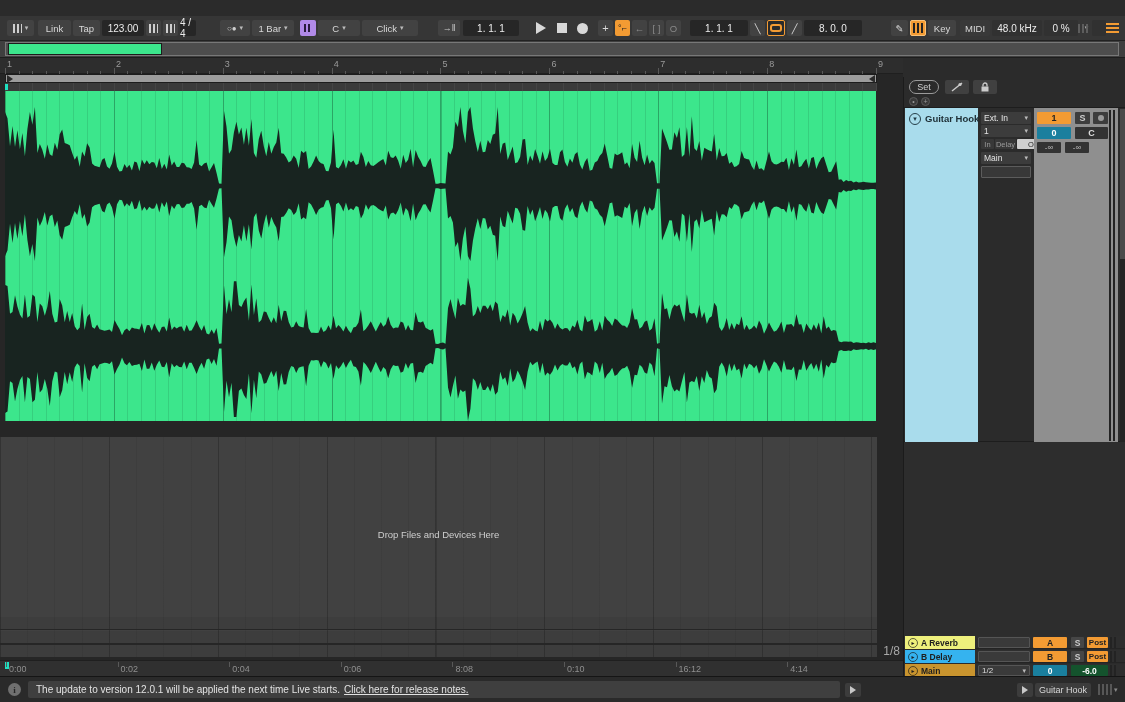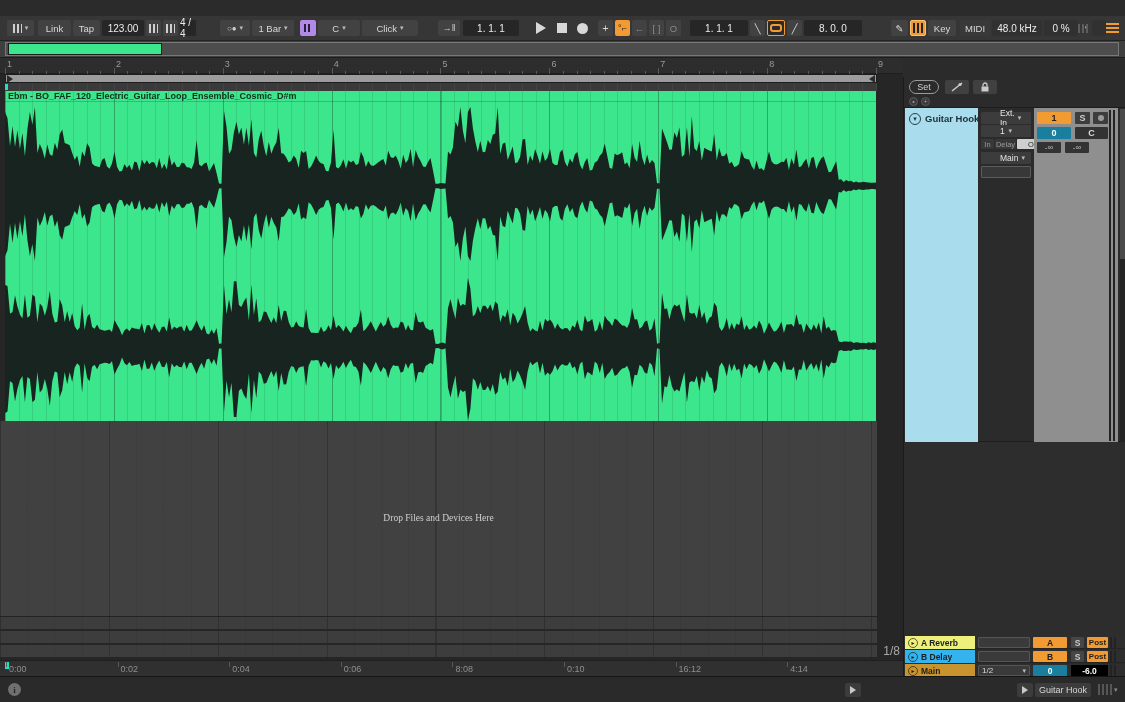--- a/index.html
+++ b/index.html
@@ -52,25 +52,25 @@
   #insert-marker-top { left:5px; top:26px; width:3px; height:6px; background:#1fe0c0; }
 
   #clip { left:5px; top:33px; width:871px; height:330px; background:#3ce68c;
     background-image:
       repeating-linear-gradient(90deg, rgba(0,0,0,0.20) 0 1px, transparent 1px 108.875px),
       repeating-linear-gradient(90deg, rgba(0,0,0,0.10) 0 1px, transparent 1px 13.609px);
   }
   #clip-title { left:0; top:0; width:100%; height:11px; font-size:9px; font-weight:bold; color:#11301f; padding-left:3px; line-height:11px; border-bottom:1px solid rgba(0,0,0,0.18); white-space:nowrap; overflow:hidden; }
   #wave-svg { position:absolute; left:0; top:11px; }
 
-  #drop-zone { left:0; top:363px; width:877px; height:196px; background:#414141;
+  #drop-zone { left:0; top:379px; width:877px; height:196px; background:#414141;
     background-image:
       repeating-linear-gradient(90deg, rgba(0,0,0,0.16) 0 1px, transparent 1px 108.875px),
       repeating-linear-gradient(90deg, rgba(0,0,0,0.06) 0 1px, transparent 1px 27.218px);
-    border-bottom:1px solid #232323;font-family:Liberation Serif, serif; }
+    border-bottom:1px solid #232323; }
   #drop-hint { left:0; right:0; top:92px; text-align:center; font-size:9.5px; color:#cfcfcf; }
 
   .ret-lane { left:0; width:877px; height:13px; background:#3d3d3d; border-bottom:1px solid #262626;
     background-image:
       repeating-linear-gradient(90deg, rgba(0,0,0,0.16) 0 1px, transparent 1px 108.875px),
       repeating-linear-gradient(90deg, rgba(0,0,0,0.06) 0 1px, transparent 1px 27.218px); }
   #grid-label { left:845px; top:586px; width:55px; text-align:right; font-size:12px; color:#a8a8a8; }
 
   #time-ruler { left:0; top:602px; width:903px; height:16px; background:#303030; border-top:1px solid #1f1f1f; }
   .time-label { position:absolute; top:3px; font-size:9px; color:#8f8f8f; }
@@ -80,21 +80,21 @@
   #right-panel { left:903px; top:58px; width:222px; height:618px; background:#2b2b2b; border-left:1px solid #1b1b1b;margin-top:19px; }
   #set-pill { left:5px; top:3px; width:30px; height:14px; border:1px solid #9a9a9a; border-radius:8px; font-size:9px; color:#cfcfcf; }
   .mini-tool { top:3px; width:24px; height:14px; background:#404040; border-radius:2px; font-size:9px; color:#cfcfcf; }
   .tiny-circle { top:20px; width:9px; height:9px; border-radius:50%; background:#3a3a3a; border:1px solid #5a5a5a; font-size:7px; color:#999; }
 
   #track-header { left:0; top:30px; width:222px; height:335px; background:#2b2b2b; border-top:1px solid #1d1d1d; border-bottom:1px solid #1d1d1d; }
   #track-name-area { left:1px; top:0; width:73px; height:335px; background:#a9dcec; }
   .unfold { width:12px; height:12px; border:1px solid #27404a; border-radius:50%; font-size:7px; color:#203a44; display:flex; align-items:center; justify-content:center; }
   #track-name { left:20px; top:5px; font-size:9.5px; color:#1d2e35; font-weight:bold; white-space:nowrap; }
   #track-io { left:76px; top:0; width:53px; height:335px; }
-  .io-box { position:absolute; left:1px; width:50px; height:12px; background:#3c3c3c; font-size:8.5px; color:#e4e4e4; display:flex; align-items:center; padding:0 19px; border-radius:1px; justify-content:space-between; }
+  .io-box { position:absolute; left:1px; width:50px; height:12px; background:#3c3c3c; font-size:8.5px; color:#e4e4e4; display:flex; align-items:center; padding:0 3px; border-radius:1px; justify-content:space-between; }
   .mon-btn { position:absolute; height:10px; background:#383838; color:#9a9a9a; font-size:7.5px; display:flex; align-items:center; justify-content:center; border-radius:1px; }
   .mon-active { background:#cfcfcf; color:#222; }
   #track-mixer { left:130px; top:0; width:84px; height:335px; background:#8f8f8f; }
   .mx { position:absolute; height:12px; font-size:9px; font-weight:bold; display:flex; align-items:center; justify-content:center; border-radius:1px; }
   .meterline { position:absolute; width:2px; background:#232323; }
   #panel-scrollbar { left:216px; top:1px; width:5px; height:333px; background:#242424; }
   #panel-scroll-thumb { left:0; top:0; width:5px; height:150px; background:#4a4a4a; }
 
   #panel-mid { left:0; top:365px; width:222px; height:194px; background:#2d2d2d; }
 
@@ -306,21 +306,20 @@
         <div class="tickv" style="left: 875.976px; top: 10px; height: 6px;"></div>
       </div>
     <div id="loop-brace" class="abs">
       <span class="brace-end-l"></span>
       <span class="brace-end-r"></span>
     </div>
     <div id="scrub" class="abs"></div>
     <div id="insert-marker-top" class="abs"></div>
 
     <div id="clip" class="abs">
-      <div id="clip-title" class="abs">Ebm - BO_FAF_120_Electric_Guitar_Loop_Ensemble_Cosmic_D#m</div>
       <svg id="wave-svg" width="871" height="319" viewBox="0 0 871 319">
           <polygon points="0.0,10.0 2.5,16.2 5.0,44.3 7.5,24.0 10.0,45.1 12.4,28.3 14.9,47.2 17.4,31.0 19.9,54.2 22.4,27.1 24.9,10.0 27.4,22.7 29.9,5.0 32.4,50.9 34.8,41.9 37.3,47.8 39.8,56.7 42.3,42.5 44.8,52.2 47.3,53.9 49.8,40.7 52.3,47.8 54.7,32.2 57.2,27.4 59.7,40.9 62.2,41.9 64.7,43.2 67.2,51.0 69.7,57.7 72.2,53.5 74.7,64.8 77.1,49.4 79.6,54.6 82.1,41.2 84.6,45.4 87.1,61.6 89.6,63.7 92.1,64.4 94.6,65.3 97.1,57.7 99.5,56.0 102.0,64.5 104.5,66.7 107.0,61.4 109.5,49.7 112.0,64.8 114.5,69.6 117.0,69.0 119.5,62.1 121.9,65.9 124.4,62.7 126.9,68.6 129.4,59.5 131.9,60.6 134.4,69.3 136.9,57.6 139.4,62.2 141.8,58.2 144.3,62.3 146.8,60.0 149.3,60.4 151.8,66.2 154.3,56.0 156.8,66.9 159.3,61.7 161.8,67.6 164.2,52.5 166.7,63.4 169.2,59.6 171.7,64.9 174.2,65.0 176.7,60.8 179.2,61.2 181.7,65.2 184.2,65.4 186.6,67.0 189.1,60.4 191.6,37.9 194.1,62.6 196.6,64.3 199.1,61.5 201.6,60.6 204.1,69.6 206.6,65.2 209.0,61.1 211.5,70.7 214.0,81.4 216.5,81.7 219.0,9.0 221.5,24.8 224.0,51.8 226.5,47.8 228.9,30.5 231.4,19.8 233.9,32.4 236.4,25.4 238.9,42.7 241.4,25.7 243.9,43.7 246.4,17.0 248.9,51.1 251.3,55.7 253.8,37.1 256.3,28.8 258.8,44.2 261.3,54.3 263.8,40.0 266.3,51.7 268.8,45.1 271.3,40.4 273.7,25.8 276.2,51.2 278.7,51.8 281.2,55.6 283.7,60.5 286.2,58.7 288.7,53.6 291.2,56.7 293.7,66.0 296.1,48.7 298.6,51.1 301.1,49.0 303.6,66.9 306.1,64.5 308.6,59.5 311.1,53.6 313.6,59.0 316.0,61.2 318.5,61.9 321.0,68.9 323.5,69.3 326.0,60.6 328.5,27.7 331.0,64.9 333.5,66.5 336.0,63.0 338.4,57.2 340.9,66.7 343.4,58.2 345.9,60.5 348.4,58.5 350.9,62.9 353.4,61.9 355.9,49.8 358.4,54.9 360.8,64.9 363.3,59.1 365.8,63.2 368.3,64.1 370.8,62.3 373.3,60.2 375.8,58.5 378.3,57.1 380.8,63.6 383.2,48.8 385.7,55.2 388.2,56.0 390.7,53.6 393.2,58.7 395.7,66.8 398.2,52.8 400.7,60.9 403.1,57.7 405.6,46.8 408.1,65.5 410.6,48.0 413.1,54.8 415.6,59.1 418.1,64.6 420.6,64.9 423.1,59.7 425.5,56.1 428.0,68.4 430.5,81.8 433.0,81.7 435.5,81.0 438.0,81.2 440.5,81.5 443.0,49.6 445.5,52.5 447.9,45.4 450.4,19.7 452.9,24.9 455.4,5.0 457.9,28.7 460.4,41.2 462.9,10.1 465.4,5.0 467.9,26.3 470.3,39.2 472.8,50.0 475.3,38.8 477.8,50.2 480.3,49.8 482.8,38.1 485.3,42.1 487.8,32.7 490.2,31.5 492.7,5.0 495.2,52.0 497.7,41.8 500.2,40.5 502.7,58.0 505.2,51.2 507.7,44.4 510.2,61.2 512.6,60.2 515.1,54.9 517.6,37.5 520.1,36.9 522.6,63.0 525.1,53.5 527.6,59.1 530.1,46.9 532.6,54.1 535.0,61.8 537.5,49.2 540.0,58.9 542.5,55.7 545.0,46.8 547.5,61.1 550.0,62.9 552.5,63.1 555.0,50.3 557.4,47.4 559.9,60.1 562.4,64.7 564.9,56.4 567.4,60.8 569.9,52.2 572.4,50.0 574.9,62.5 577.3,67.6 579.8,60.0 582.3,55.9 584.8,68.8 587.3,67.7 589.8,60.5 592.3,59.1 594.8,53.8 597.3,51.1 599.7,41.5 602.2,53.5 604.7,66.0 607.2,66.8 609.7,51.6 612.2,53.2 614.7,51.9 617.2,50.3 619.7,62.5 622.1,60.3 624.6,66.2 627.1,41.9 629.6,55.7 632.1,60.0 634.6,38.7 637.1,55.5 639.6,63.3 642.1,52.5 644.5,61.7 647.0,57.9 649.5,61.1 652.0,81.2 654.5,81.2 657.0,26.4 659.5,33.2 662.0,40.2 664.4,47.8 666.9,47.6 669.4,30.2 671.9,36.1 674.4,25.2 676.9,55.1 679.4,52.6 681.9,25.0 684.4,55.0 686.8,14.3 689.3,46.3 691.8,49.0 694.3,39.1 696.8,58.8 699.3,45.8 701.8,47.3 704.3,48.4 706.8,49.6 709.2,31.9 711.7,58.6 714.2,46.0 716.7,54.2 719.2,54.0 721.7,51.0 724.2,61.8 726.7,59.7 729.2,65.0 731.6,64.2 734.1,61.9 736.6,49.0 739.1,56.0 741.6,56.9 744.1,57.6 746.6,63.9 749.1,68.1 751.5,58.4 754.0,66.9 756.5,66.3 759.0,68.8 761.5,58.9 764.0,49.6 766.5,59.2 769.0,62.0 771.5,62.4 773.9,61.6 776.4,59.8 778.9,59.9 781.4,55.8 783.9,68.1 786.4,56.2 788.9,62.7 791.4,47.4 793.9,65.2 796.3,64.2 798.8,59.9 801.3,56.8 803.8,66.4 806.3,56.0 808.8,55.1 811.3,67.1 813.8,60.8 816.3,56.3 818.7,54.6 821.2,62.4 823.7,70.3 826.2,69.8 828.7,64.6 831.2,59.3 833.7,77.8 836.2,77.2 838.6,79.9 841.1,78.1 843.6,79.2 846.1,78.7 848.6,80.5 851.1,79.6 853.6,80.6 856.1,80.2 858.6,79.8 861.0,80.3 863.5,80.5 866.0,80.8 868.5,80.8 871.0,80.4 871.0,87.5 868.5,87.1 866.0,87.1 863.5,87.4 861.0,87.6 858.6,88.0 856.1,87.7 853.6,87.3 851.1,88.3 848.6,87.4 846.1,89.1 843.6,88.7 841.1,89.7 838.6,88.0 836.2,90.5 833.7,90.0 831.2,107.4 828.7,102.5 826.2,97.5 823.7,97.0 821.2,104.5 818.7,111.9 816.3,110.4 813.8,106.1 811.3,100.1 808.8,111.5 806.3,110.6 803.8,100.8 801.3,109.8 798.8,106.9 796.3,102.8 793.9,101.9 791.4,118.7 788.9,104.3 786.4,110.4 783.9,99.2 781.4,110.8 778.9,106.9 776.4,107.0 773.9,105.3 771.5,104.6 769.0,104.9 766.5,107.6 764.0,116.7 761.5,107.8 759.0,98.5 756.5,100.9 754.0,100.3 751.5,108.3 749.1,99.2 746.6,103.1 744.1,109.1 741.6,109.8 739.1,110.6 736.6,117.2 734.1,105.0 731.6,102.8 729.2,102.1 726.7,107.1 724.2,105.1 721.7,115.3 719.2,112.5 716.7,112.3 714.2,120.1 711.7,108.2 709.2,133.5 706.8,116.7 704.3,117.8 701.8,118.9 699.3,120.3 696.8,107.9 694.3,126.6 691.8,117.3 689.3,119.8 686.8,150.1 684.4,111.6 681.9,140.0 679.4,113.8 676.9,111.4 674.4,139.7 671.9,129.4 669.4,135.1 666.9,118.5 664.4,118.3 662.0,125.6 659.5,132.2 657.0,138.6 654.5,86.7 652.0,86.7 649.5,105.8 647.0,108.8 644.5,105.2 642.1,114.0 639.6,103.7 637.1,111.1 634.6,127.0 632.1,106.8 629.6,110.9 627.1,124.0 624.6,101.0 622.1,106.6 619.7,104.4 617.2,116.0 614.7,114.5 612.2,113.3 609.7,114.8 607.2,100.4 604.7,101.2 602.2,113.0 599.7,124.3 597.3,115.2 594.8,112.7 592.3,107.7 589.8,106.3 587.3,99.5 584.8,98.5 582.3,110.7 579.8,106.8 577.3,99.6 574.9,104.5 572.4,116.3 569.9,114.2 567.4,106.0 564.9,110.3 562.4,102.3 559.9,106.8 557.4,118.8 555.0,116.0 552.5,103.9 550.0,104.1 547.5,105.8 545.0,119.4 542.5,110.9 540.0,107.8 537.5,117.0 535.0,105.1 532.6,112.4 530.1,119.2 527.6,107.6 525.1,113.0 522.6,104.0 520.1,128.7 517.6,128.1 515.1,111.7 512.6,106.6 510.2,105.7 507.7,121.6 505.2,115.2 502.7,108.7 500.2,125.3 497.7,124.0 495.2,114.4 492.7,158.9 490.2,133.8 487.8,132.7 485.3,123.8 482.8,127.6 480.3,116.5 477.8,116.1 475.3,126.9 472.8,116.3 470.3,126.5 467.9,138.8 465.4,159.0 462.9,154.1 460.4,124.6 457.9,136.5 455.4,158.9 452.9,140.1 450.4,144.9 447.9,120.6 445.5,113.9 443.0,116.6 440.5,86.5 438.0,86.7 435.5,86.9 433.0,86.2 430.5,86.2 428.0,98.8 425.5,110.5 423.1,107.1 420.6,102.2 418.1,102.4 415.6,107.7 413.1,111.7 410.6,118.2 408.1,101.6 405.6,119.3 403.1,109.0 400.7,106.0 398.2,113.7 395.7,100.4 393.2,108.0 390.7,112.8 388.2,110.6 385.7,111.4 383.2,117.4 380.8,103.4 378.3,109.6 375.8,108.2 373.3,106.7 370.8,104.6 368.3,103.0 365.8,103.8 363.3,107.7 360.8,102.2 358.4,111.7 355.9,116.4 353.4,105.0 350.9,104.0 348.4,108.2 345.9,106.3 343.4,108.5 340.9,100.4 338.4,109.5 336.0,104.0 333.5,100.6 331.0,102.2 328.5,137.4 326.0,106.2 323.5,98.0 321.0,98.4 318.5,105.0 316.0,105.7 313.6,107.8 311.1,112.9 308.6,107.3 306.1,102.6 303.6,100.2 301.1,117.3 298.6,115.2 296.1,117.5 293.7,101.2 291.2,109.9 288.7,112.9 286.2,108.1 283.7,106.3 281.2,111.0 278.7,114.6 276.2,115.1 273.7,139.2 271.3,125.4 268.8,120.9 266.3,114.7 263.8,125.7 261.3,112.3 258.8,121.8 256.3,136.4 253.8,128.5 251.3,110.9 248.9,115.3 246.4,147.5 243.9,122.3 241.4,139.3 238.9,123.2 236.4,139.6 233.9,132.9 231.4,144.9 228.9,134.8 226.5,118.3 224.0,114.6 221.5,140.2 219.0,155.2 216.5,86.3 214.0,86.6 211.5,96.7 209.0,105.7 206.6,101.9 204.1,97.7 201.6,106.2 199.1,105.4 196.6,102.8 194.1,104.3 191.6,127.8 189.1,106.4 186.6,100.1 184.2,101.7 181.7,101.8 179.2,105.6 176.7,106.0 174.2,102.1 171.7,102.2 169.2,107.1 166.7,103.6 164.2,113.9 161.8,99.6 159.3,105.2 156.8,100.2 154.3,110.6 151.8,101.0 149.3,106.4 146.8,106.8 144.3,104.7 141.8,108.5 139.4,104.7 136.9,109.1 134.4,98.0 131.9,106.3 129.4,107.3 126.9,98.7 124.4,104.3 121.9,101.2 119.5,104.8 117.0,98.3 114.5,97.8 112.0,102.2 109.5,116.6 107.0,105.5 104.5,100.5 102.0,102.6 99.5,110.6 97.1,109.0 94.6,101.8 92.1,102.6 89.6,103.3 87.1,105.3 84.6,120.6 82.1,124.6 79.6,111.9 77.1,116.8 74.7,102.3 72.2,112.9 69.7,109.0 67.2,115.3 64.7,122.7 62.2,124.0 59.7,124.9 57.2,137.7 54.7,133.2 52.3,118.4 49.8,125.1 47.3,112.6 44.8,114.2 42.3,123.4 39.8,109.9 37.3,118.4 34.8,123.9 32.4,115.4 29.9,158.9 27.4,142.1 24.9,154.2 22.4,138.0 19.9,112.3 17.4,134.3 14.9,119.0 12.4,136.9 10.0,121.0 7.5,140.9 5.0,121.7 2.5,148.3 0.0,154.2" fill="#182420"></polygon>
           <polygon points="0.0,182.9 2.5,184.1 5.0,211.7 7.5,210.1 10.0,193.3 12.4,204.6 14.9,212.6 17.4,216.6 19.9,192.6 22.4,215.7 24.9,213.7 27.4,192.6 29.9,194.8 32.4,220.2 34.8,201.4 37.3,204.2 39.8,213.7 42.3,205.0 44.8,189.1 47.3,211.7 49.8,220.5 52.3,219.7 54.7,197.1 57.2,203.4 59.7,220.2 62.2,209.0 64.7,219.9 67.2,211.1 69.7,224.2 72.2,228.2 74.7,225.6 77.1,201.5 79.6,228.1 82.1,215.0 84.6,211.7 87.1,224.9 89.6,226.8 92.1,222.6 94.6,227.3 97.1,227.9 99.5,228.7 102.0,228.3 104.5,227.5 107.0,230.0 109.5,217.9 112.0,222.8 114.5,227.1 117.0,233.3 119.5,228.2 121.9,226.4 124.4,229.2 126.9,225.6 129.4,226.6 131.9,226.8 134.4,227.6 136.9,221.0 139.4,231.6 141.8,223.2 144.3,223.0 146.8,228.7 149.3,221.3 151.8,226.8 154.3,230.7 156.8,224.9 159.3,224.5 161.8,229.4 164.2,215.4 166.7,228.1 169.2,224.5 171.7,226.5 174.2,224.8 176.7,224.4 179.2,229.7 181.7,222.7 184.2,228.7 186.6,228.5 189.1,223.9 191.6,218.3 194.1,224.5 196.6,228.7 199.1,223.1 201.6,231.5 204.1,232.5 206.6,227.5 209.0,232.0 211.5,225.9 214.0,241.7 216.5,241.6 219.0,183.6 221.5,212.2 224.0,197.2 226.5,210.3 228.9,179.3 231.4,179.3 233.9,203.1 236.4,205.0 238.9,199.2 241.4,195.6 243.9,218.8 246.4,182.5 248.9,213.0 251.3,196.3 253.8,220.6 256.3,218.0 258.8,209.5 261.3,210.0 263.8,215.9 266.3,221.0 268.8,215.3 271.3,221.2 273.7,202.8 276.2,219.2 278.7,208.7 281.2,209.0 283.7,220.1 286.2,225.6 288.7,224.8 291.2,219.3 293.7,224.0 296.1,225.0 298.6,225.4 301.1,207.1 303.6,225.9 306.1,230.8 308.6,230.8 311.1,231.0 313.6,230.7 316.0,224.4 318.5,230.0 321.0,228.2 323.5,223.3 326.0,228.3 328.5,213.8 331.0,226.2 333.5,222.9 336.0,225.8 338.4,229.5 340.9,223.8 343.4,228.2 345.9,231.3 348.4,225.5 350.9,224.8 353.4,220.7 355.9,207.6 358.4,229.3 360.8,227.1 363.3,223.5 365.8,219.2 368.3,224.4 370.8,229.5 373.3,224.5 375.8,219.9 378.3,224.8 380.8,222.3 383.2,214.5 385.7,222.7 388.2,226.5 390.7,225.5 393.2,225.8 395.7,219.5 398.2,220.7 400.7,228.4 403.1,223.1 405.6,228.0 408.1,228.2 410.6,210.1 413.1,219.7 415.6,220.5 418.1,219.3 420.6,225.8 423.1,227.2 425.5,228.5 428.0,227.0 430.5,241.7 433.0,242.0 435.5,241.1 438.0,240.6 440.5,241.8 443.0,206.0 445.5,196.9 447.9,207.4 450.4,216.9 452.9,195.7 455.4,204.1 457.9,202.0 460.4,203.3 462.9,175.8 465.4,186.7 467.9,214.4 470.3,212.0 472.8,204.0 475.3,210.9 477.8,203.8 480.3,203.8 482.8,207.3 485.3,202.2 487.8,209.2 490.2,199.4 492.7,202.1 495.2,220.3 497.7,213.1 500.2,215.4 502.7,207.3 505.2,223.4 507.7,210.7 510.2,214.2 512.6,221.6 515.1,216.9 517.6,211.3 520.1,203.9 522.6,220.4 525.1,229.6 527.6,226.3 530.1,228.5 532.6,229.6 535.0,218.7 537.5,228.5 540.0,216.7 542.5,219.6 545.0,217.6 547.5,220.8 550.0,226.9 552.5,221.6 555.0,225.7 557.4,227.5 559.9,226.1 562.4,226.2 564.9,229.5 567.4,223.5 569.9,225.5 572.4,217.8 574.9,227.5 577.3,229.6 579.8,213.5 582.3,220.1 584.8,218.9 587.3,217.0 589.8,229.7 592.3,227.5 594.8,219.3 597.3,228.5 599.7,213.8 602.2,217.8 604.7,220.1 607.2,224.0 609.7,216.5 612.2,217.9 614.7,221.0 617.2,223.4 619.7,223.7 622.1,225.9 624.6,220.5 627.1,205.9 629.6,217.6 632.1,217.2 634.6,226.8 637.1,224.7 639.6,219.7 642.1,218.6 644.5,228.8 647.0,226.5 649.5,216.2 652.0,241.7 654.5,241.1 657.0,191.3 659.5,207.2 662.0,206.3 664.4,217.4 666.9,207.1 669.4,202.5 671.9,204.5 674.4,202.3 676.9,211.4 679.4,220.1 681.9,192.3 684.4,210.6 686.8,211.8 689.3,210.8 691.8,216.5 694.3,202.7 696.8,216.2 699.3,210.1 701.8,221.9 704.3,215.9 706.8,214.2 709.2,200.8 711.7,204.5 714.2,224.9 716.7,228.9 719.2,224.8 721.7,216.0 724.2,228.1 726.7,220.9 729.2,227.6 731.6,221.6 734.1,223.3 736.6,214.2 739.1,228.0 741.6,222.7 744.1,227.7 746.6,226.5 749.1,223.6 751.5,226.7 754.0,218.6 756.5,222.9 759.0,231.8 761.5,226.4 764.0,220.6 766.5,225.5 769.0,229.8 771.5,228.5 773.9,225.0 776.4,219.5 778.9,231.1 781.4,222.6 783.9,222.5 786.4,222.1 788.9,225.1 791.4,211.9 793.9,222.4 796.3,222.2 798.8,231.0 801.3,221.4 803.8,225.4 806.3,228.5 808.8,222.3 811.3,227.6 813.8,220.4 816.3,231.6 818.7,214.3 821.2,226.8 823.7,224.4 826.2,229.0 828.7,228.1 831.2,228.8 833.7,239.2 836.2,240.2 838.6,239.4 841.1,239.4 843.6,239.7 846.1,239.4 848.6,240.9 851.1,240.2 853.6,240.5 856.1,240.9 858.6,240.8 861.0,241.3 863.5,240.3 866.0,240.9 868.5,240.3 871.0,240.9 871.0,247.3 868.5,247.9 866.0,247.3 863.5,247.9 861.0,246.8 858.6,247.4 856.1,247.2 853.6,247.7 851.1,248.1 848.6,247.3 846.1,248.9 843.6,248.6 841.1,248.9 838.6,248.9 836.2,248.0 833.7,249.1 831.2,260.5 828.7,261.3 826.2,260.3 823.7,265.4 821.2,262.7 818.7,276.4 816.3,257.5 813.8,269.7 811.3,261.8 808.8,267.6 806.3,260.9 803.8,264.3 801.3,268.7 798.8,258.1 796.3,267.7 793.9,267.6 791.4,279.1 788.9,264.6 786.4,267.9 783.9,267.4 781.4,267.4 778.9,258.0 776.4,270.7 773.9,264.7 771.5,260.9 769.0,259.4 766.5,264.1 764.0,269.6 761.5,263.2 759.0,257.3 756.5,266.9 754.0,271.7 751.5,262.9 749.1,266.3 746.6,263.1 744.1,261.7 741.6,267.3 739.1,261.4 736.6,276.6 734.1,266.6 731.6,268.5 729.2,261.8 726.7,269.2 724.2,261.2 721.7,274.5 719.2,265.0 716.7,260.4 714.2,264.8 711.7,287.2 709.2,291.3 706.8,276.5 704.3,274.7 701.8,268.0 699.3,281.0 696.8,274.3 694.3,289.1 691.8,274.0 689.3,280.3 686.8,279.1 684.4,280.5 681.9,300.5 679.4,270.0 676.9,279.6 674.4,289.6 671.9,287.2 669.4,289.4 666.9,284.3 664.4,273.0 662.0,285.2 659.5,284.2 657.0,301.7 654.5,247.0 652.0,246.3 649.5,274.3 647.0,263.0 644.5,260.5 642.1,271.8 639.6,270.5 637.1,265.0 634.6,262.7 632.1,273.2 629.6,272.8 627.1,285.7 624.6,269.7 622.1,263.7 619.7,266.1 617.2,266.5 614.7,269.0 612.2,272.5 609.7,274.1 607.2,265.7 604.7,270.1 602.2,272.6 599.7,276.9 597.3,260.8 594.8,270.9 592.3,262.0 589.8,259.5 587.3,273.5 584.8,271.3 582.3,270.1 579.8,277.3 577.3,259.6 574.9,261.9 572.4,272.6 569.9,264.2 567.4,266.3 564.9,259.8 562.4,263.4 559.9,263.5 557.4,261.9 555.0,263.9 552.5,268.4 550.0,262.6 547.5,269.3 545.0,272.8 542.5,270.6 540.0,273.8 537.5,260.8 535.0,271.6 532.6,259.6 530.1,260.9 527.6,263.3 525.1,259.7 522.6,269.8 520.1,287.9 517.6,279.7 515.1,273.6 512.6,268.4 510.2,276.5 507.7,280.3 505.2,266.5 502.7,284.1 500.2,275.3 497.7,277.7 495.2,269.8 492.7,289.8 490.2,292.7 487.8,282.1 485.3,289.7 482.8,284.1 480.3,288.0 477.8,287.9 475.3,280.1 472.8,287.8 470.3,278.9 467.9,276.3 465.4,306.7 462.9,318.6 460.4,288.5 457.9,289.9 455.4,287.6 452.9,296.8 450.4,273.6 447.9,284.0 445.5,295.5 443.0,285.6 440.5,246.2 438.0,247.6 435.5,247.0 433.0,246.0 430.5,246.3 428.0,262.5 425.5,260.8 423.1,262.3 420.6,263.9 418.1,270.9 415.6,269.7 413.1,270.5 410.6,281.1 408.1,261.1 405.6,261.4 403.1,266.8 400.7,261.0 398.2,269.4 395.7,270.7 393.2,263.8 390.7,264.1 388.2,263.1 385.7,267.2 383.2,276.2 380.8,267.6 378.3,264.9 375.8,270.3 373.3,265.3 370.8,259.8 368.3,265.4 365.8,271.0 363.3,266.3 360.8,262.4 358.4,260.0 355.9,283.8 353.4,269.4 350.9,264.9 348.4,264.2 345.9,257.8 343.4,261.2 340.9,266.0 338.4,259.8 336.0,263.9 333.5,267.0 331.0,263.3 328.5,277.0 326.0,261.1 323.5,266.6 321.0,261.1 318.5,259.2 316.0,265.4 313.6,258.4 311.1,258.1 308.6,258.4 306.1,258.3 303.6,263.7 301.1,284.3 298.6,264.2 296.1,264.7 293.7,265.8 291.2,270.9 288.7,264.9 286.2,264.0 283.7,270.0 281.2,282.2 278.7,282.5 276.2,271.0 273.7,289.0 271.3,268.8 268.8,275.3 266.3,269.0 263.8,274.7 261.3,281.1 258.8,281.7 256.3,272.4 253.8,269.5 251.3,296.2 248.9,277.8 246.4,311.3 243.9,271.5 241.4,296.9 238.9,292.9 236.4,286.6 233.9,288.7 231.4,314.9 228.9,314.9 226.5,280.8 224.0,295.2 221.5,278.8 219.0,310.1 216.5,246.5 214.0,246.4 211.5,263.8 209.0,257.0 206.6,261.9 204.1,256.5 201.6,257.6 199.1,266.7 196.6,260.7 194.1,265.2 191.6,272.0 189.1,265.9 186.6,260.8 184.2,260.7 181.7,267.2 179.2,259.6 176.7,265.3 174.2,264.9 171.7,263.0 169.2,265.2 166.7,261.3 164.2,275.2 161.8,259.9 159.3,265.2 156.8,264.8 154.3,258.4 151.8,262.8 149.3,268.7 146.8,260.6 144.3,266.8 141.8,266.7 139.4,257.5 136.9,269.0 134.4,261.8 131.9,262.7 129.4,262.9 126.9,264.0 124.4,260.1 121.9,263.2 119.5,261.2 117.0,255.6 114.5,262.4 112.0,267.1 109.5,272.4 107.0,259.2 104.5,262.0 102.0,261.0 99.5,260.7 97.1,261.6 94.6,262.2 92.1,267.3 89.6,262.7 87.1,264.8 84.6,279.3 82.1,275.7 79.6,261.2 77.1,290.4 74.7,264.0 72.2,261.2 69.7,265.5 67.2,279.9 64.7,270.3 62.2,282.3 59.7,270.0 57.2,288.3 54.7,295.3 52.3,270.5 49.8,269.6 47.3,279.3 44.8,304.0 42.3,286.7 39.8,277.1 37.3,287.5 34.8,290.6 32.4,269.9 29.9,297.8 27.4,300.2 24.9,277.1 22.4,274.9 19.9,300.2 17.4,273.9 14.9,278.3 12.4,287.1 10.0,299.4 7.5,281.1 5.0,279.2 2.5,309.6 0.0,310.9" fill="#182420"></polygon>
         </svg>
     </div>
 
     <div id="drop-zone" class="abs">
       <div id="drop-hint" class="abs">Drop Files and Devices Here</div>
     </div>
 
@@ -437,28 +436,32 @@
     <div class="ret-row abs" style="top:587px;">
       <div class="ret-name" style="background:#c9942e;">
         <span class="ret-unfold">▸</span>
         <span class="lbl">Main</span>
       </div>
       <div class="ret-slot">
           <span>1/2</span>
           <span class="caret">▾</span>
         </div>
       <div class="ret-btn" style="left:129px; width:34px; background:#1a7f9e; color:#fff;">0</div>
-      <div class="ret-btn" style="left:167px; width:37px; background:#000000; color:#fff;">-6.0</div>
+      <div class="ret-btn" style="left:167px; width:37px; background:#14532d; color:#fff;">-6.0</div>
       <div class="ret-meter"></div>
     </div>
 
   </div>
 
   <div id="statusbar" class="abs">
     <div id="info-icon" class="abs flexc">i</div>
+    <div id="status-msg" class="abs">
+      <span>The update to version 12.0.1 will be applied the next time Live starts.</span>
+      <span id="status-link">Click here for release notes.</span>
+    </div>
     <div class="sb-play abs flexc" style="left:845px;"></div>
 
     <div class="sb-play abs flexc" style="left:1017px;"></div>
     <div id="preview-name" class="abs flexc">Guitar Hook</div>
     <div id="sb-meter" class="abs"></div>
     <div id="sb-caret" class="abs">▾</div>
   </div>
 
 </div>
 

